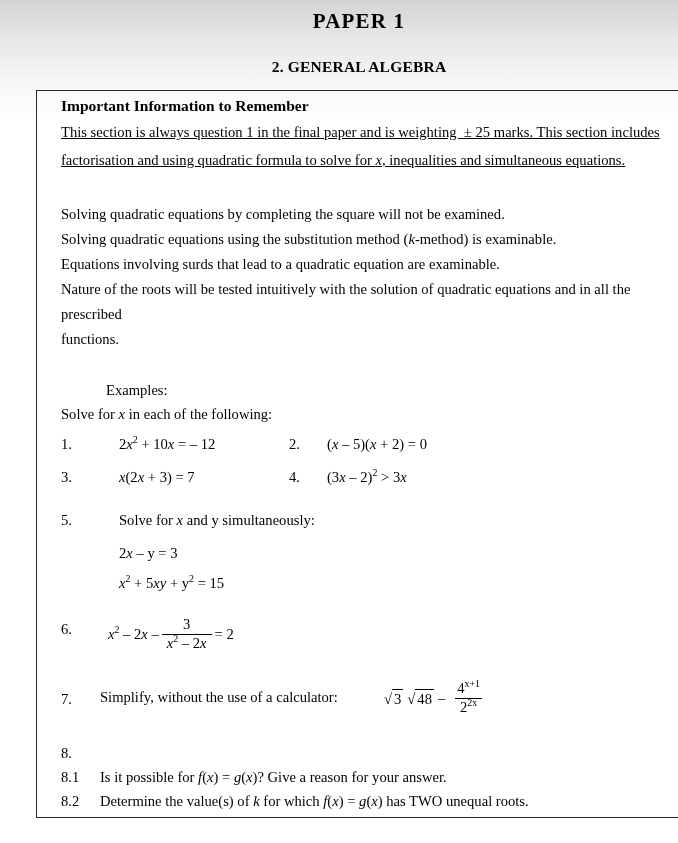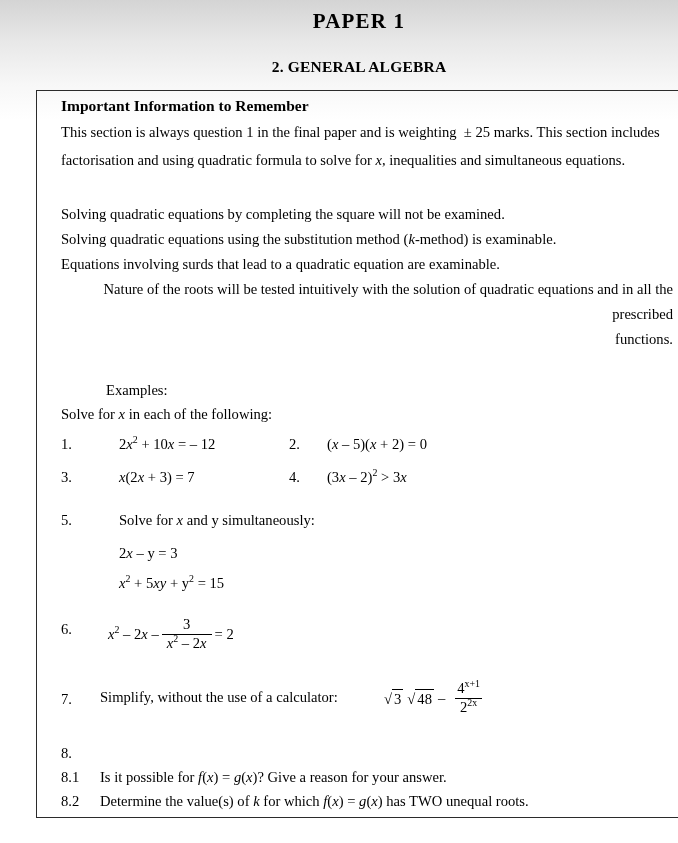--- a/index.html
+++ b/index.html
@@ -58,32 +58,32 @@
   .box-heading {
     font-size: 15.5px;
     font-weight: bold;
     line-height: 1.35;
     margin-bottom: 1px;
   }
   .intro-para {
     font-size: 14.6px;
     line-height: 1.95;
     margin: 0;
+    text-decoration: underline;
   }
   .statements {
     margin-top: 27px;
   }
   .statement-line {
     font-size: 14.6px;
     line-height: 1.72;
   }
   .wrap-line {
     font-size: 14.6px;
     line-height: 1.72;
-    text-align: right;
   }
   .examples-label {
     font-size: 14.6px;
     margin-top: 30px;
     margin-left: 45px;
   }
   .solve-line {
     font-size: 14.6px;
     margin-top: 7px;
   }

